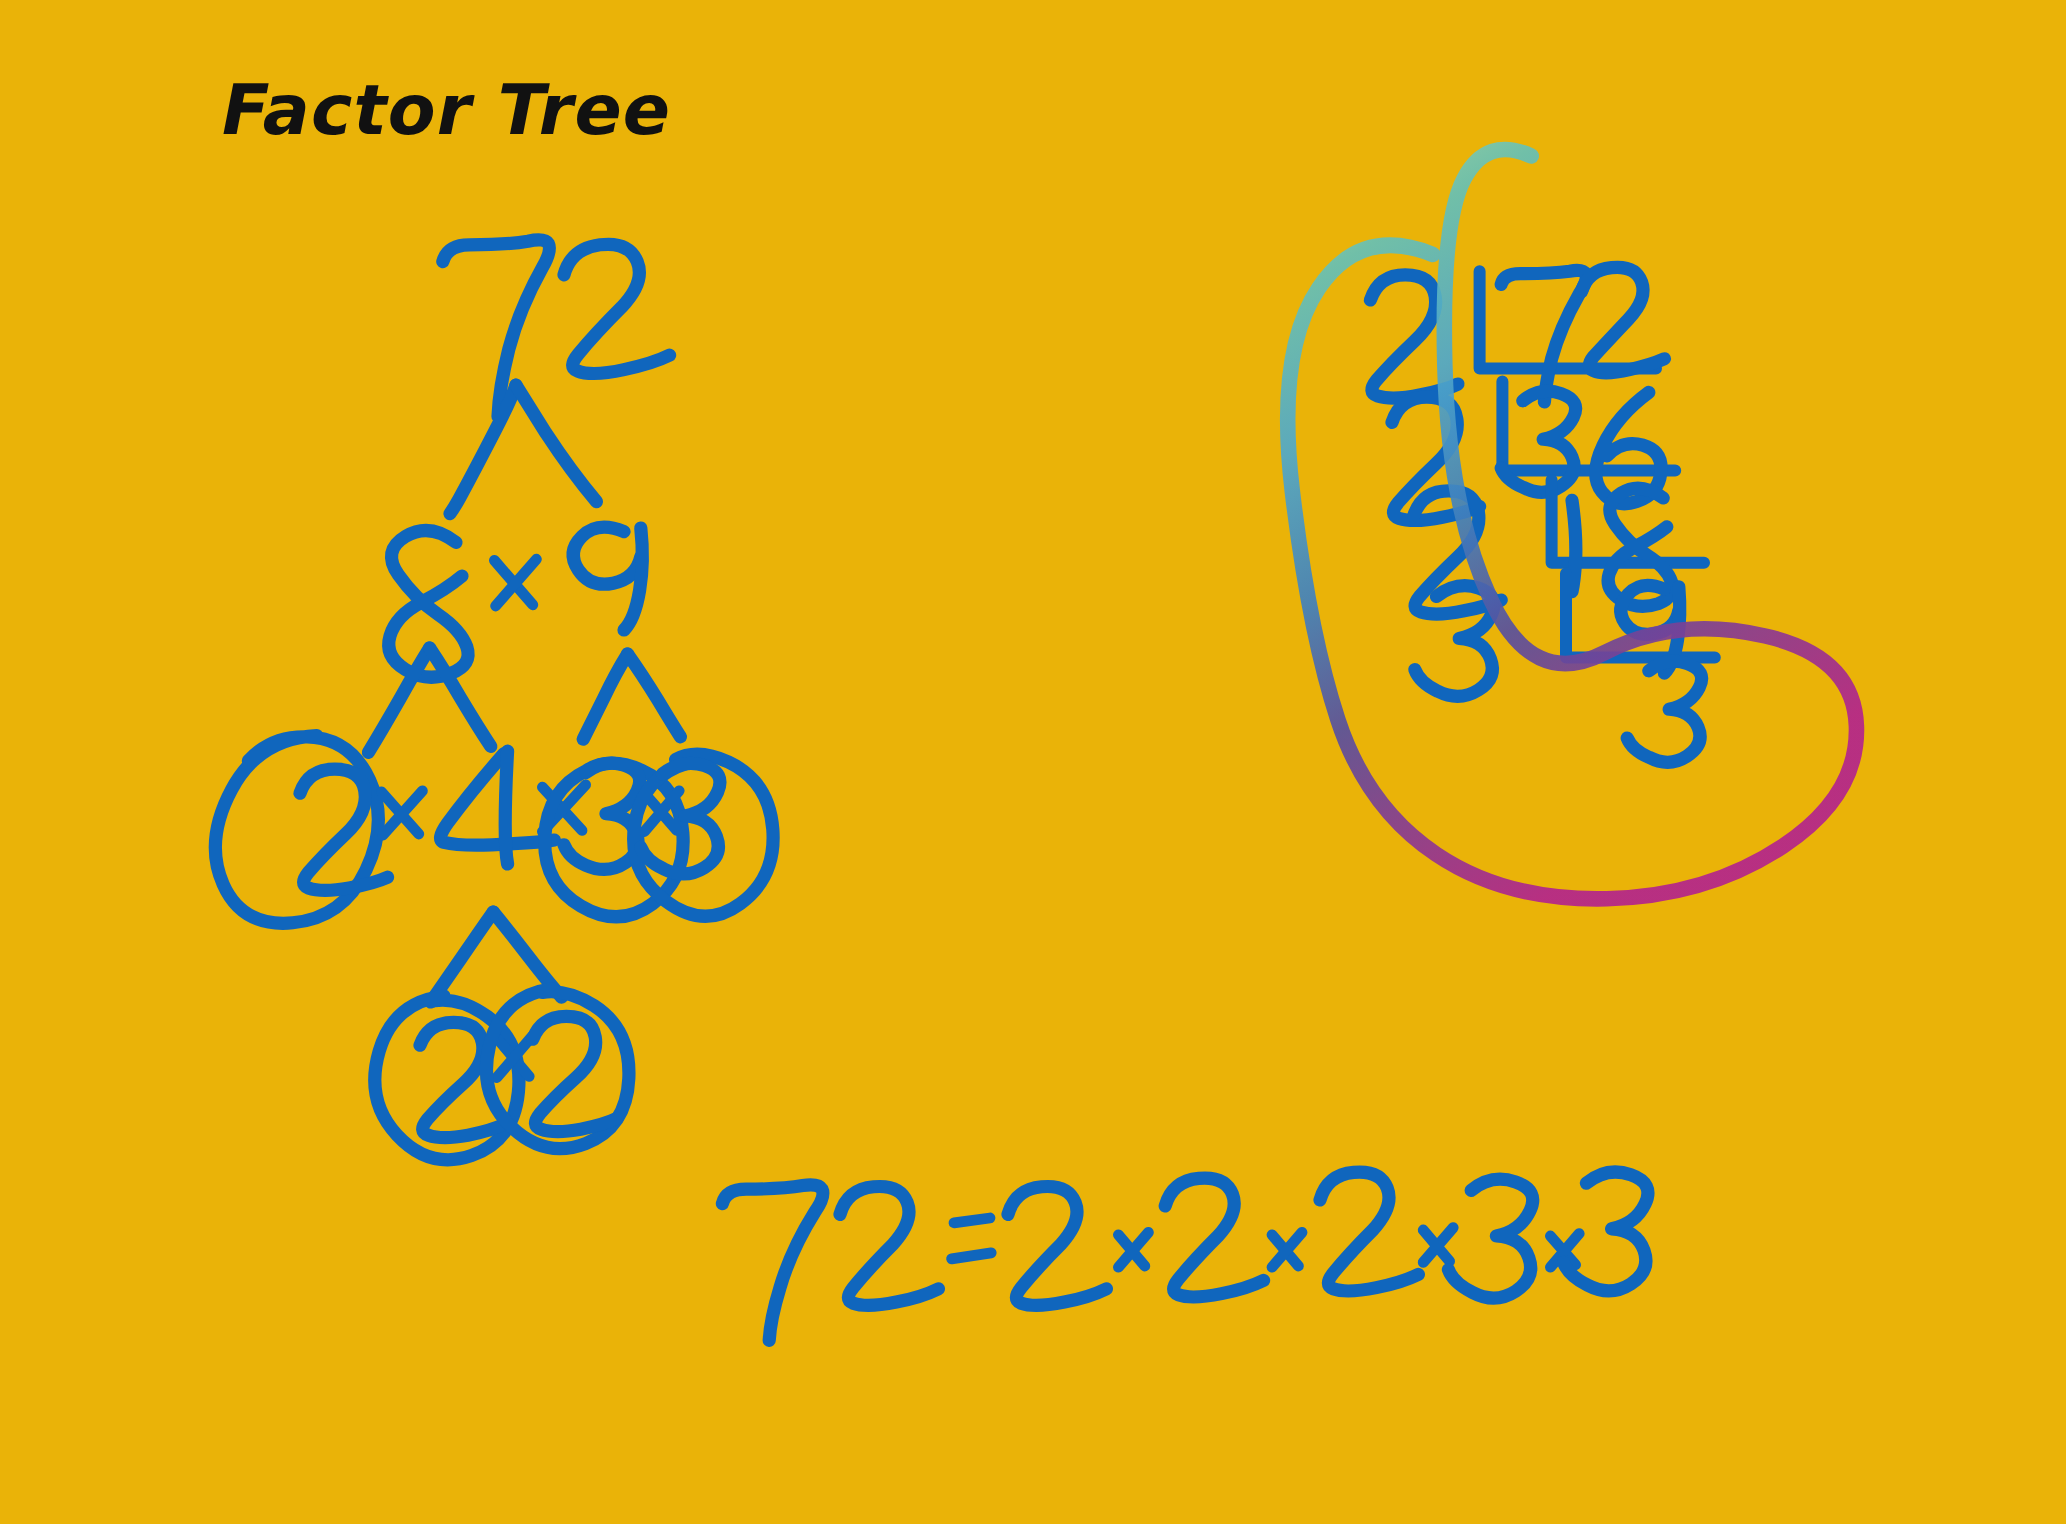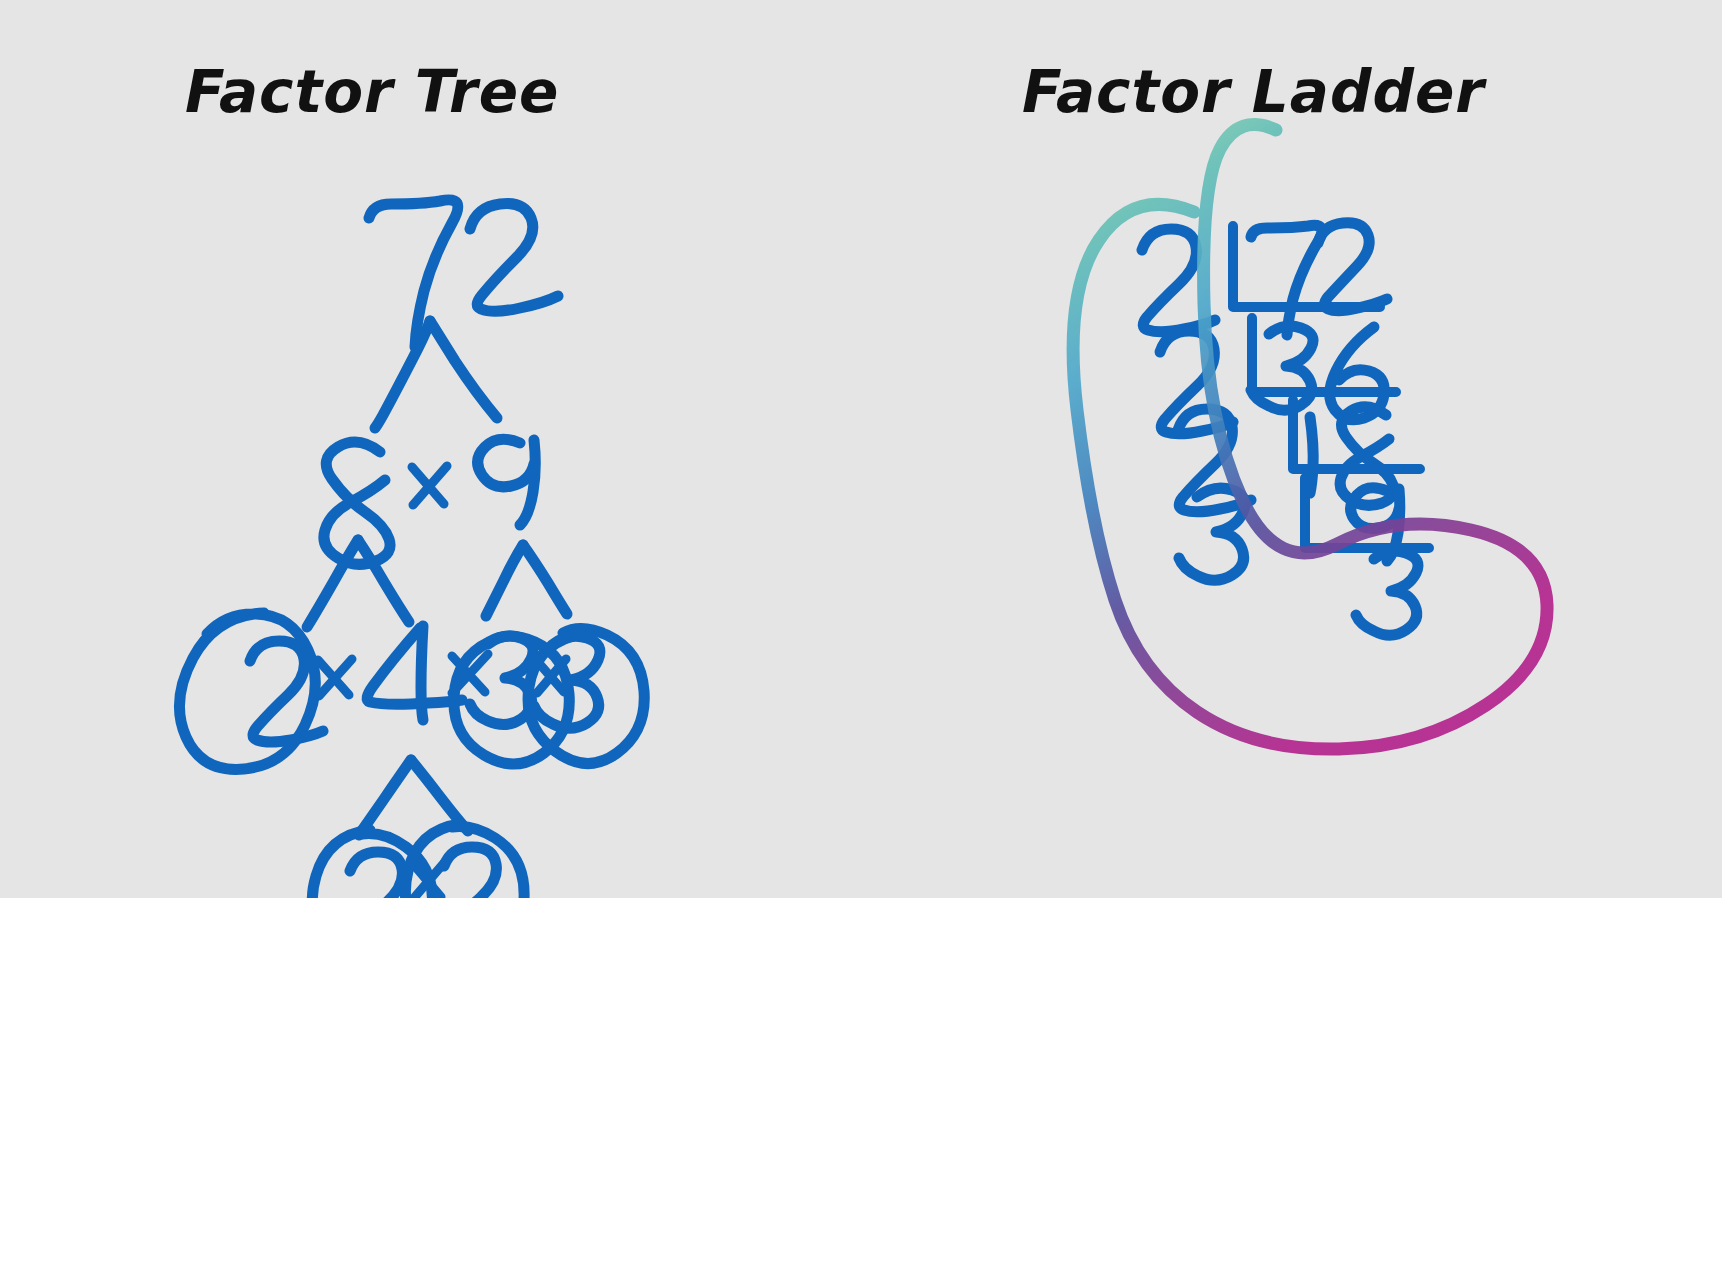--- a/index.html
+++ b/index.html
@@ -6,22 +6,22 @@
     margin: 0;
     padding: 0;
     background: #ffffff;
   }
   body {
     font-family: "DejaVu Sans", sans-serif;
   }
   #board {
     position: relative;
     width: 1722px;
-    height: 898px;
-    background: #e5e5e5;
+    height: 1270px;
+    background: #eab308;
     overflow: hidden;
   }
   #board svg.layer {
     position: absolute;
     top: 0;
     left: 0;
     width: 1722px;
     height: 1270px;
   }
   .hand-title {
@@ -79,21 +79,20 @@
     pointer-events: none;
   }
 </style>
 </head>
 <body>
 
 <div id="board">
 
   <div class="hand-title" id="title-tree">Factor Tree</div>
 
-  <div class="hand-title" id="title-ladder">Factor Ladder</div>
 
   <svg class="layer" viewBox="0 0 1722 1270" xmlns="http://www.w3.org/2000/svg">
     <defs>
       <linearGradient id="lassoGrad" x1="0" y1="0" x2="0.45" y2="1">
         <stop offset="0.00" stop-color="#9ed9ae"></stop>
         <stop offset="0.16" stop-color="#66c0b6"></stop>
         <stop offset="0.34" stop-color="#4fa8cb"></stop>
         <stop offset="0.52" stop-color="#4180bd"></stop>
         <stop offset="0.68" stop-color="#58509e"></stop>
         <stop offset="0.84" stop-color="#8a3a92"></stop>

